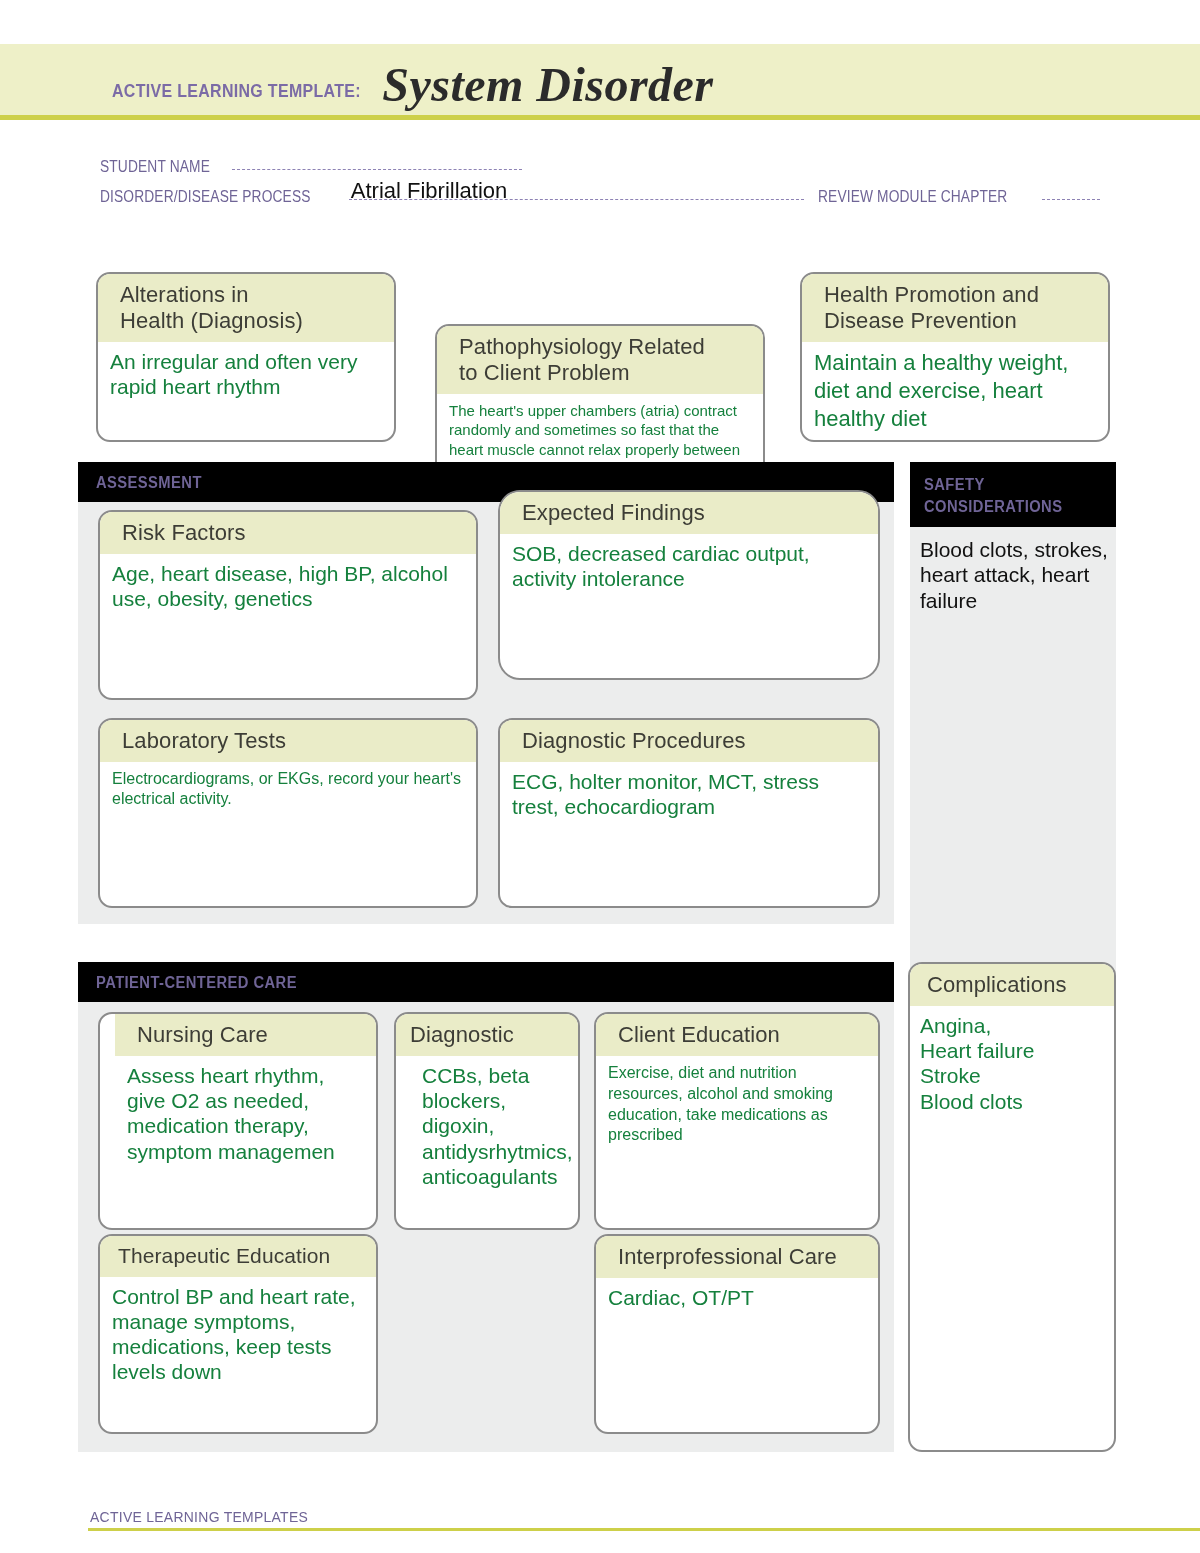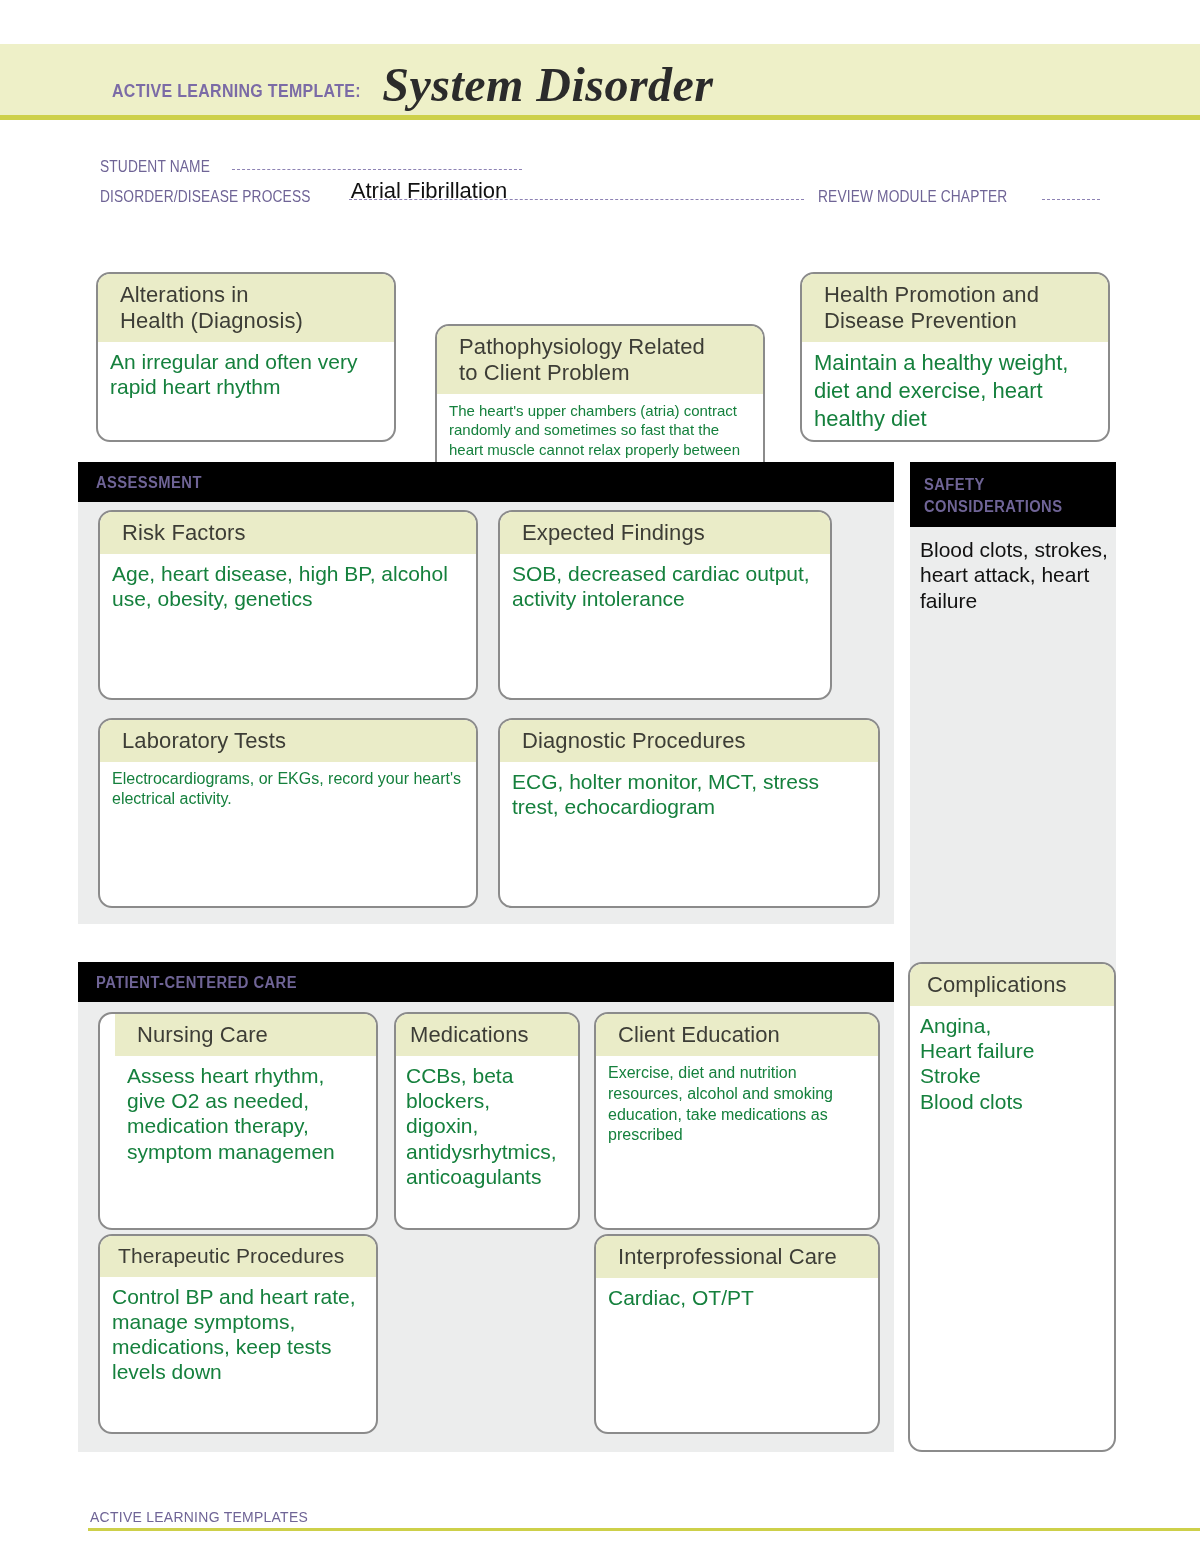--- a/index.html
+++ b/index.html
@@ -109,33 +109,33 @@
 
   #panel-assessment{ left:78px; top:462px; width:816px; height:462px; }
   #panel-pcc{       left:78px; top:962px; width:816px; height:490px; }
   #panel-safety{    left:910px; top:462px; width:206px; height:528px; }
   #panel-safety .panel-head{ padding:12px 0 10px 14px; line-height:1.35; }
   #safety-text{
     padding:10px 8px 8px 10px; font-size:21px; color:#111; line-height:1.2;
   }
 
   #box-risk{       left:98px;  top:510px; width:380px; height:190px; }
-  #box-findings{   left:498px; top:510px; width:334px; height:190px; }
+  #box-findings{   left:498px; top:490px; width:382px; height:190px;border-radius:22px; }
   #box-lab{        left:98px;  top:718px; width:380px; height:190px; }
   #box-diag{       left:498px; top:718px; width:382px; height:190px; }
 
   #box-nursing{    left:98px;  top:1012px; width:280px; height:218px;padding-left:15px; }
   #box-meds{       left:394px; top:1012px; width:186px; height:218px; }
   #box-clienteduc{ left:594px; top:1012px; width:286px; height:218px; }
   #box-therapeutic{left:98px;  top:1234px; width:280px; height:200px; }
   #box-interprof{  left:594px; top:1234px; width:286px; height:200px; }
   #box-complications{ left:908px; top:962px; width:208px; height:490px; }
 
   #box-meds .card-head{ padding-left:14px; }
-  #box-meds .card-body{ padding-left:10px; }
+  #box-meds .card-body{ padding-left:26px; }
   #box-therapeutic .card-head{ font-size:21px; padding-left:18px; }
   #box-complications .card-head{ padding-left:17px; }
   #box-complications .card-body{ font-size:21px; padding-left:10px; }
   #box-nursing .card-body, #box-therapeutic .card-body{ font-size:21px; }
   #box-meds .card-body{ font-size:21px; }
   #box-interprof .card-body{ font-size:21px; }
   #box-risk .card-body, #box-findings .card-body, #box-diag .card-body{ font-size:21px; }
   #box-lab .card-body{ font-size:16px; line-height:1.28; }
   #box-alterations .card-body{ font-size:21px; }
   #box-health .card-body{ font-size:22px; line-height:1.28; }
@@ -267,35 +267,35 @@
 </div>
 
 <div class="card" id="box-nursing">
   <div class="card-head">Nursing Care</div>
   <div class="card-body">
     <p>Assess heart rhythm, give O2 as needed, medication therapy, symptom managemen</p>
   </div>
 </div>
 
 <div class="card" id="box-meds">
-  <div class="card-head">Medications</div>
+  <div class="card-head">Diagnostic</div>
   <div class="card-body">
     <p>CCBs, beta blockers, digoxin, antidysrhytmics, anticoagulants</p>
   </div>
 </div>
 
 <div class="card" id="box-clienteduc">
   <div class="card-head">Client Education</div>
   <div class="card-body">
     <p>Exercise, diet and nutrition resources, alcohol and smoking education, take medications as prescribed</p>
   </div>
 </div>
 
 <div class="card" id="box-therapeutic">
-  <div class="card-head">Therapeutic Procedures</div>
+  <div class="card-head">Therapeutic Education</div>
   <div class="card-body">
     <p>Control BP and heart rate, manage symptoms, medications, keep tests levels down</p>
   </div>
 </div>
 
 <div class="card" id="box-interprof">
   <div class="card-head">Interprofessional Care</div>
   <div class="card-body">
     <p>Cardiac, OT/PT</p>
   </div>

